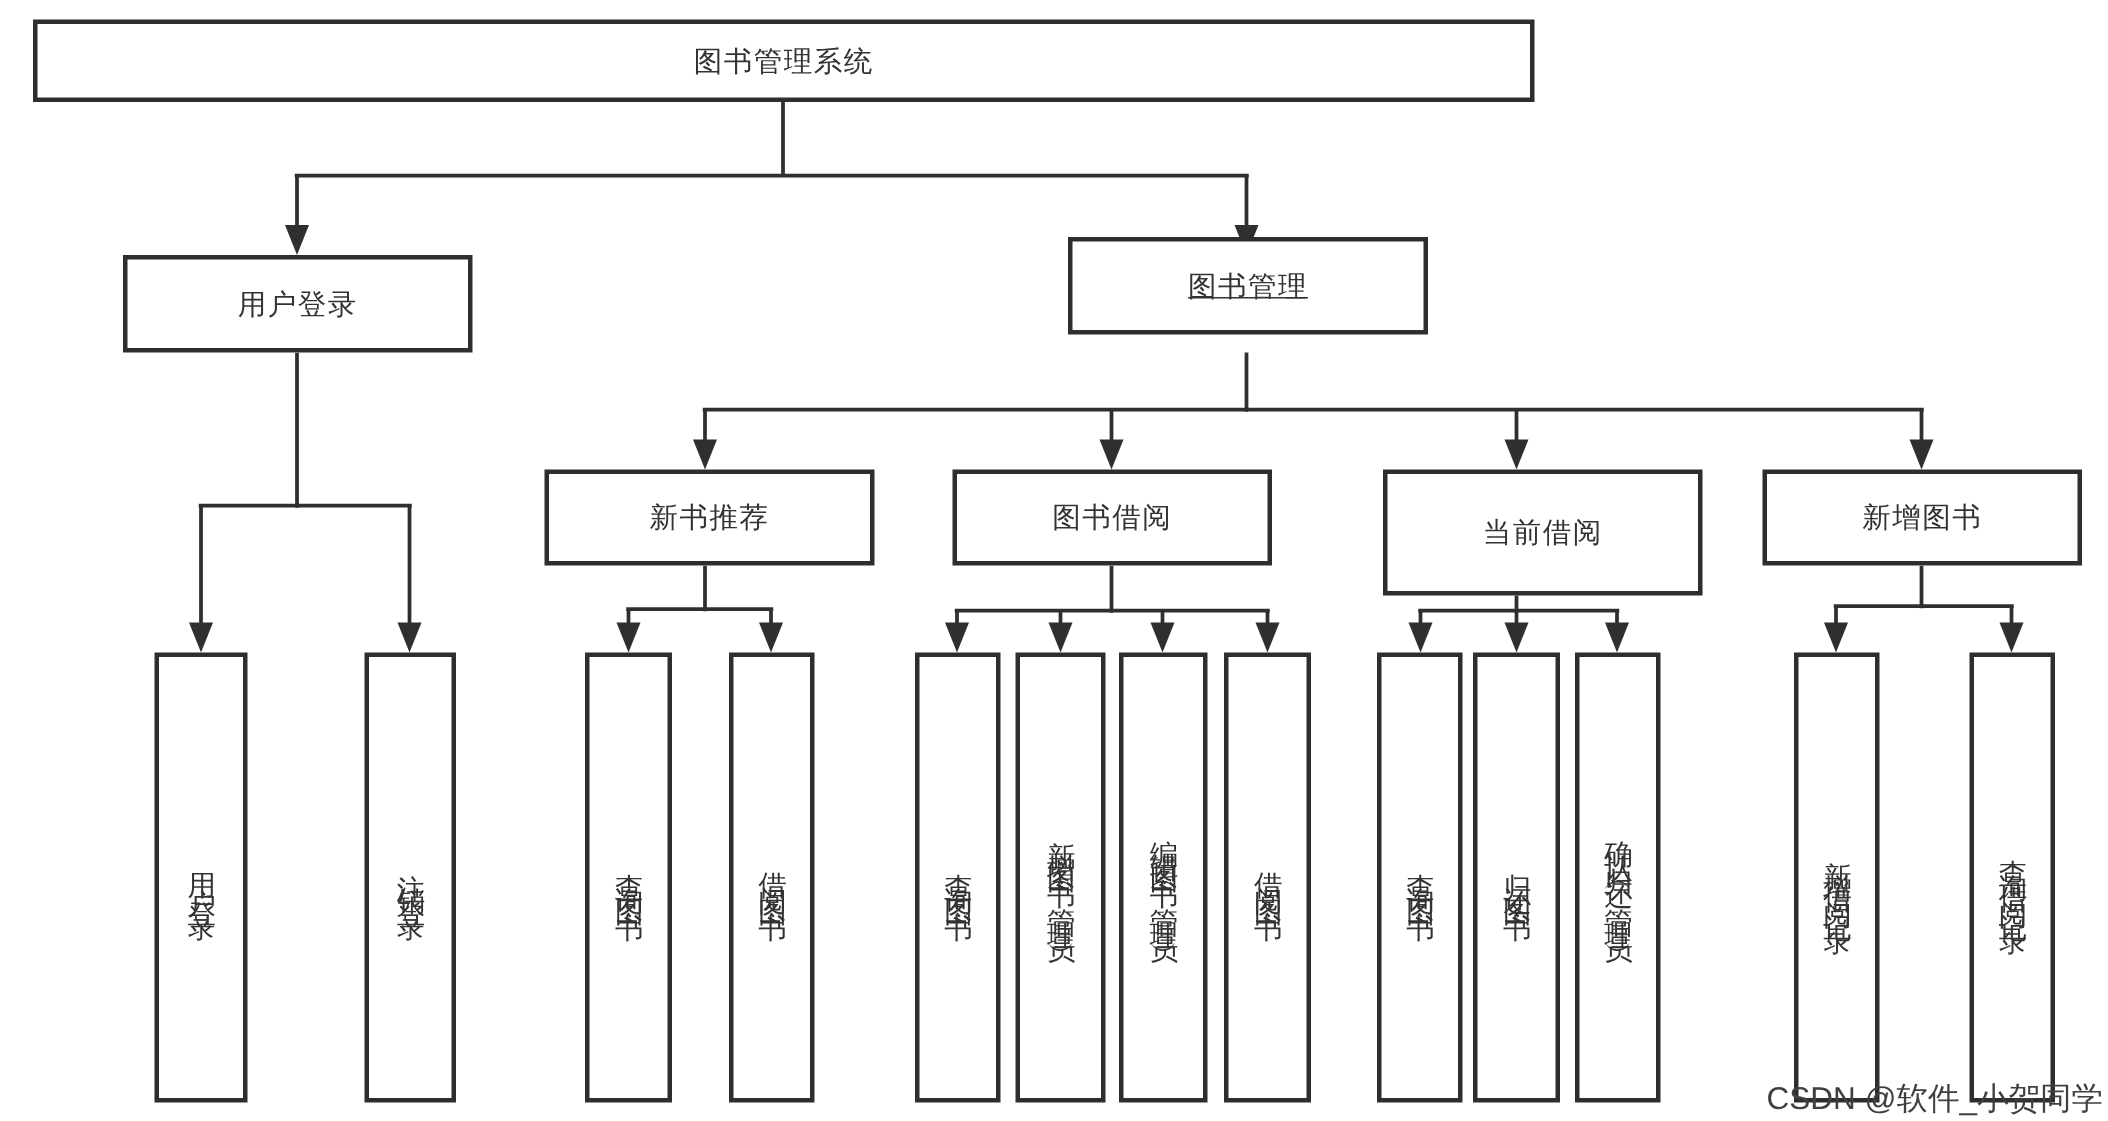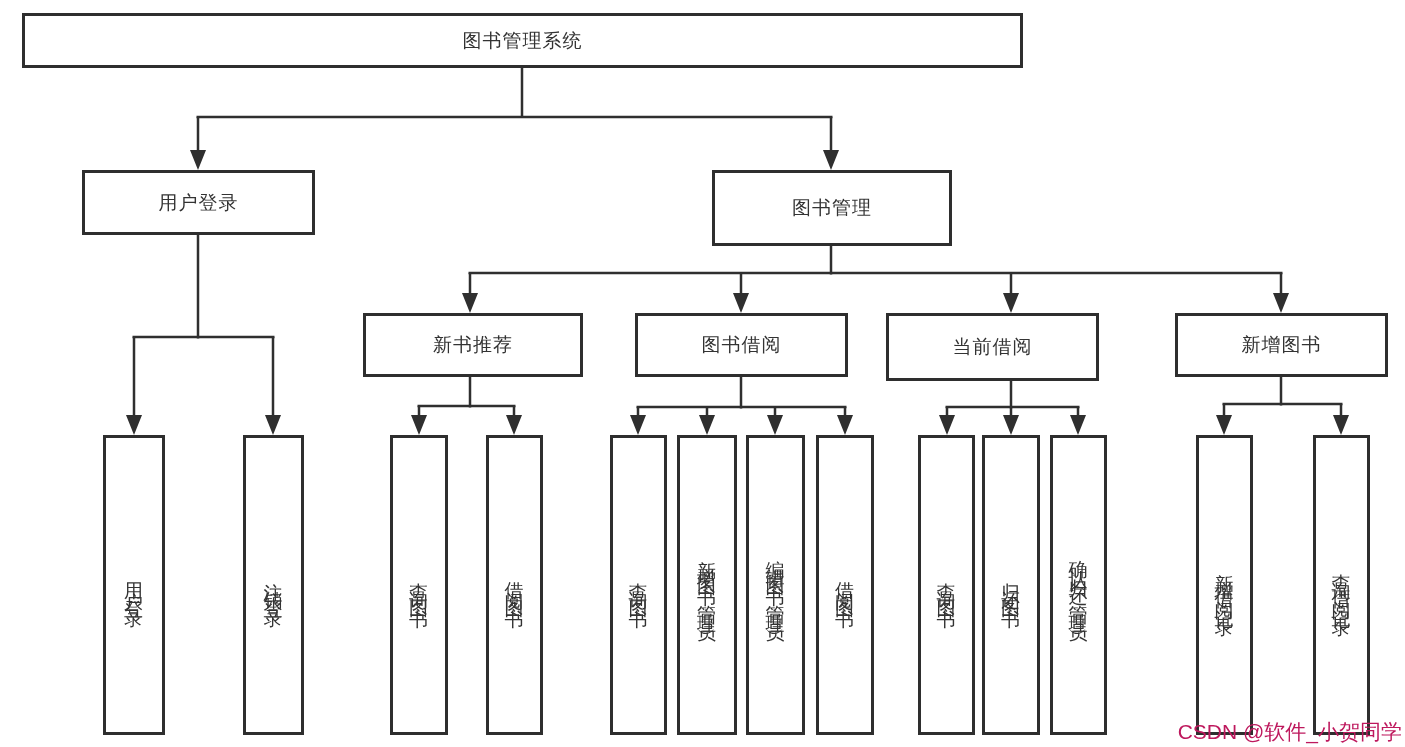--- a/index.html
+++ b/index.html
@@ -36,21 +36,21 @@
     font-size: 19px;
     letter-spacing: 9px;
     line-height: 1;
     white-space: nowrap;
   }
   #watermark {
     position: absolute;
     right: 3px;
     bottom: 1px;
     font-size: 21px;
-    color: #be185d;
+    color: #404040;
     z-index: 10;
     white-space: nowrap;
   }
 </style>
 </head>
 <body>
 
 <div id="canvas">
 
   <svg id="connector-svg" viewBox="0 0 1405 747" xmlns="http://www.w3.org/2000/svg">
@@ -125,25 +125,25 @@
       <line x1="1224" y1="404" x2="1224" y2="417"></line>
       <polygon points="1216,415 1232,415 1224,435"></polygon>
       <line x1="1341" y1="404" x2="1341" y2="417"></line>
       <polygon points="1333,415 1349,415 1341,435"></polygon>
     </g>
   </svg>
 
   <div class="box h-box" style="left:22px; top:13px; width:1001px; height:55px;">图书管理系统</div>
 
   <div class="box h-box" style="left:82px; top:170px; width:233px; height:65px;">用户登录</div>
-  <div class="box h-box" style="left:712px; top:170px; width:240px; height:76px;">图书管理</div>
+  <div class="box h-box" style="left:712px; top:158px; width:240px; height:65px;text-decoration:underline;">图书管理</div>
 
   <div class="box h-box" style="left:363px; top:313px; width:220px; height:64px;">新书推荐</div>
   <div class="box h-box" style="left:635px; top:313px; width:213px; height:64px;">图书借阅</div>
-  <div class="box h-box" style="left:886px; top:313px; width:213px; height:68px;">当前借阅</div>
+  <div class="box h-box" style="left:922px; top:313px; width:213px; height:84px;">当前借阅</div>
   <div class="box h-box" style="left:1175px; top:313px; width:213px; height:64px;">新增图书</div>
 
   <div class="box v-box" style="left:103px; top:435px; width:62px; height:300px;">用户登录</div>
   <div class="box v-box" style="left:243px; top:435px; width:61px; height:300px;">注销登录</div>
 
   <div class="box v-box" style="left:390px; top:435px; width:58px; height:300px;">查询图书</div>
   <div class="box v-box" style="left:486px; top:435px; width:57px; height:300px;">借阅图书</div>
 
   <div class="box v-box" style="left:610px; top:435px; width:57px; height:300px;">查询图书</div>
   <div class="box v-box" style="left:677px; top:435px; width:60px; height:300px;">新增图书（管理员）</div>

